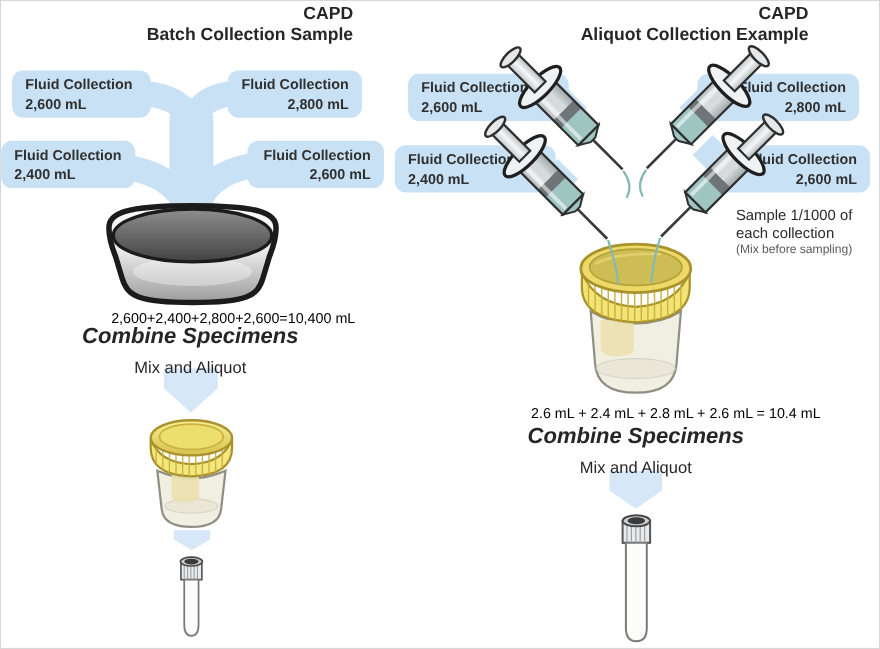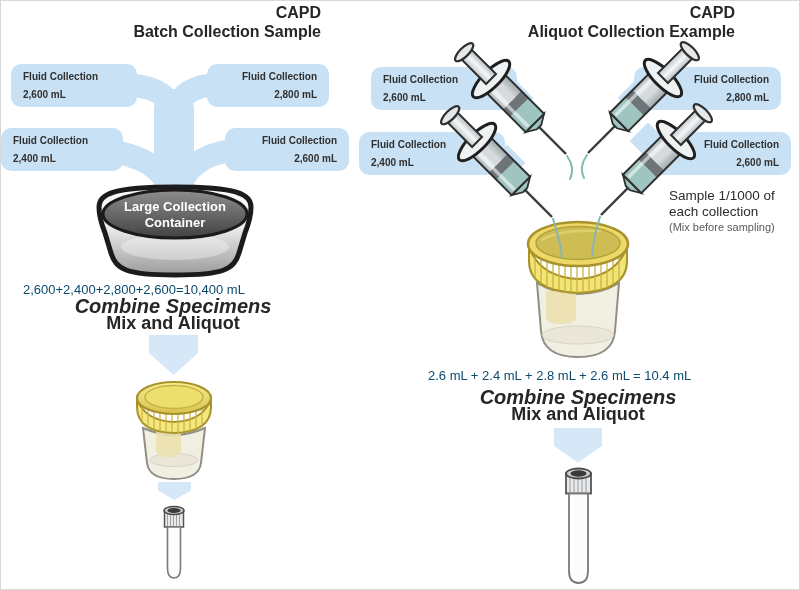--- a/index.html
+++ b/index.html
@@ -9,29 +9,29 @@
     font-family:"Liberation Sans","DejaVu Sans",sans-serif;
   }
   .layer{position:absolute;left:0;top:0;width:800px;height:590px;}
   #svg-under{z-index:0;}
   #svg-over{z-index:2;}
   .txt{position:absolute;z-index:3;color:#2b2b2b;}
   .panel-title{width:300px;text-align:right;font-weight:bold;font-size:16px;line-height:18.5px;color:#262626;}
   .fbox{
     position:absolute;z-index:1;height:43px;background:#C9E1F4;border-radius:10px;
     box-sizing:border-box;padding:4px 12px 0 12px;
-    font-weight:bold;font-size:10px;line-height:18px;color:#303030;
+    font-weight:bold;font-size:13px;line-height:18px;color:#303030;
   }
   .fbox.al-l{text-align:left}
   .fbox.al-r{text-align:right}
   .fbox span{display:block;}
   .container-label{width:152px;text-align:center;font-weight:bold;font-size:13px;line-height:16px;color:#ffffff;}
-  .sum{width:300px;text-align:left;font-size:13px;line-height:15px;color:#0c4a6e;}
+  .sum{width:300px;text-align:right;font-size:13px;line-height:15px;color:#000000;}
   .combine{width:300px;text-align:center;font-weight:bold;font-style:italic;font-size:20px;line-height:16px;color:#262626;}
-  .mixal{width:300px;text-align:center;font-weight:bold;font-size:18px;line-height:16px;color:#262626;}
+  .mixal{width:300px;text-align:center;font-weight:normal;font-size:15px;line-height:16px;color:#262626;margin-top:12px;}
   .note{width:140px;text-align:left;font-size:13.5px;line-height:15.5px;color:#2b2b2b;}
   .note .small{font-size:11px;line-height:13px;color:#5a5a5a;margin-top:2px;}
 </style>
 </head>
 <body>
 
 <div class="canvas">
 
   <svg id="svg-under" class="layer" viewBox="0 0 800 590">
     <g stroke="#C9E1F4" fill="none" stroke-linecap="round">
@@ -237,32 +237,28 @@
 
   <div class="txt panel-title" style="left:20px;top:3px">
     <div>CAPD</div>
     <div>Batch Collection Sample</div>
   </div>
   <div class="txt panel-title" style="left:434px;top:3px">
     <div>CAPD</div>
     <div>Aliquot Collection Example</div>
   </div>
 
-  <div class="txt container-label" style="left:98px;top:198px">
-    <div>Large Collection</div>
-    <div>Container</div>
-  </div>
 
   <div class="txt sum" style="left:22px;top:281px">2,600+2,400+2,800+2,600=10,400 mL</div>
   <div class="txt combine" style="left:22px;top:297px">Combine Specimens</div>
   <div class="txt mixal" style="left:22px;top:314px">Mix and Aliquot</div>
 
   <div class="txt note" style="left:668px;top:187px">
     <div>Sample 1/1000 of</div>
     <div>each collection</div>
     <div class="small">(Mix before sampling)</div>
   </div>
 
-  <div class="txt sum" style="left:427px;top:367px">2.6 mL + 2.4 mL + 2.8 mL + 2.6 mL = 10.4 mL</div>
+  <div class="txt sum" style="left:445px;top:367px">2.6 mL + 2.4 mL + 2.8 mL + 2.6 mL = 10.4 mL</div>
   <div class="txt combine" style="left:427px;top:388px">Combine Specimens</div>
   <div class="txt mixal" style="left:427px;top:405px">Mix and Aliquot</div>
 
 </div>
 
 </body></html>

